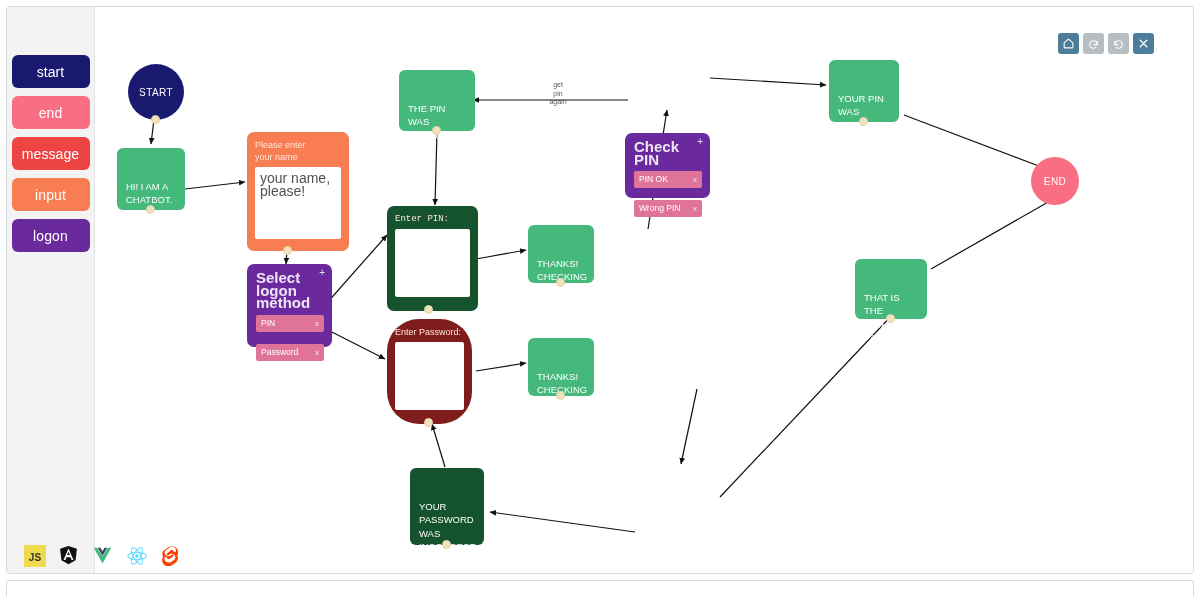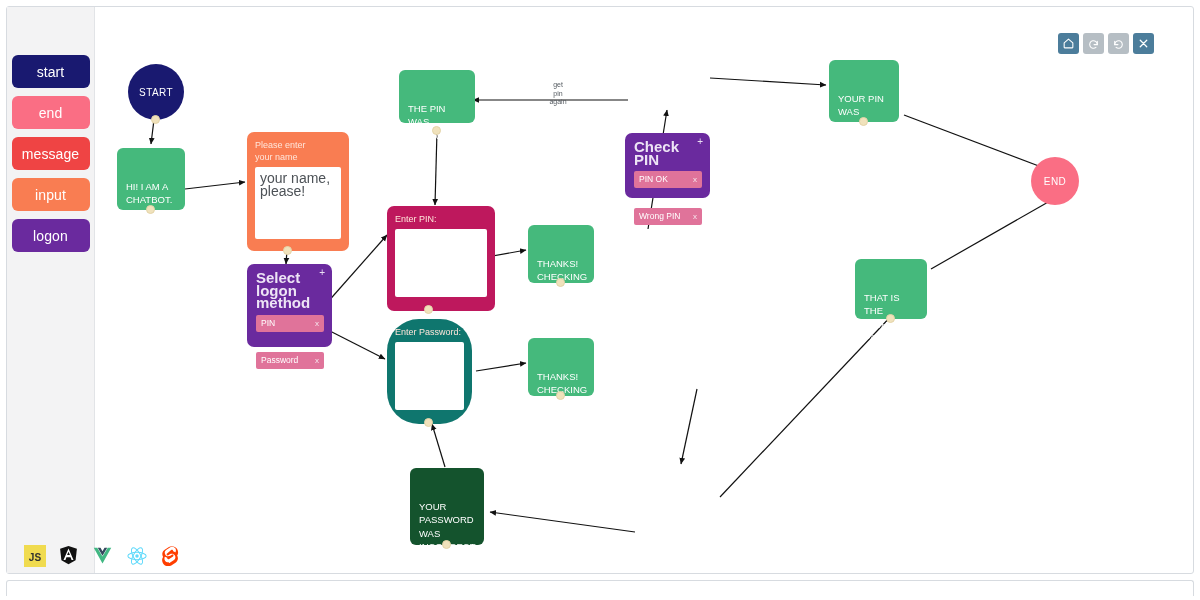--- a/index.html
+++ b/index.html
@@ -160,21 +160,21 @@
     font-size: 10px;
     line-height: 10px;
     cursor: pointer;
   }
   .opt {
     border-radius: 2px;
     color: #ffffff;
     font-size: 8.5px;
     line-height: 11px;
     padding: 3px 5px;
-    margin-bottom: 20px;
+    margin-bottom: 12px;
     display: flex;
     align-items: center;
     justify-content: space-between;
     gap: 4px;
   }
   .opt:last-child { margin-bottom: 8px; }
   .opt .opt-x {
     font-size: 8px;
     color: #f6e6ee;
     cursor: pointer;
@@ -355,34 +355,34 @@
       <div class="opt" style="background:#e0739a;">
         <span>PIN</span>
         <span class="opt-x">x</span>
       </div>
       <div class="opt" style="background:#e0739a;">
         <span>Password</span>
         <span class="opt-x">x</span>
       </div>
     </div>
 
-    <div class="node node-msg" style="left:304px; top:63px; width:76px; height:53px; background:#45b97c;">
+    <div class="node node-msg" style="left:304px; top:63px; width:76px; height:61px; background:#45b97c;">
       <span>THE PIN
 WAS
 INCORRECT</span>
       <span class="port" style="left:33px; top:56px;"></span>
     </div>
 
-    <div class="node node-input" style="left:292px; top:199px; width:108px; height:105px; background:#be185d;">
+    <div class="node node-input" style="left:292px; top:199px; width:91px; height:105px; background:#14532d;font-family:Liberation Mono, monospace;">
       <div class="label">Enter PIN:</div>
       <div class="field" style="height:68px;"></div>
       <span class="port" style="left:37px; top:99px;"></span>
     </div>
 
-    <div class="node node-input" style="left:292px; top:312px; width:85px; height:105px; background:#0f766e;border-radius:32px;">
+    <div class="node node-input" style="left:292px; top:312px; width:85px; height:105px; background:#7f1d1d;border-radius:32px;">
       <div class="label">Enter Password:</div>
       <div class="field" style="height:68px;"></div>
       <span class="port" style="left:37px; top:99px;"></span>
     </div>
 
     <div class="node node-msg" style="left:433px; top:218px; width:66px; height:58px; background:#45b97c;">
       <span>THANKS!
 CHECKING
 IT NOW</span>
       <span class="port" style="left:28px; top:53px;"></span>

